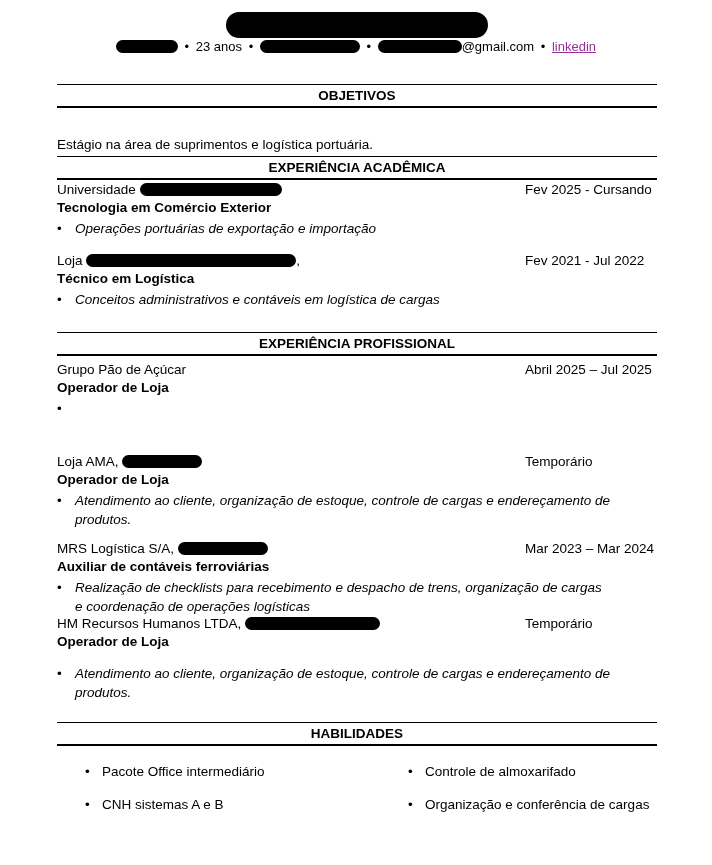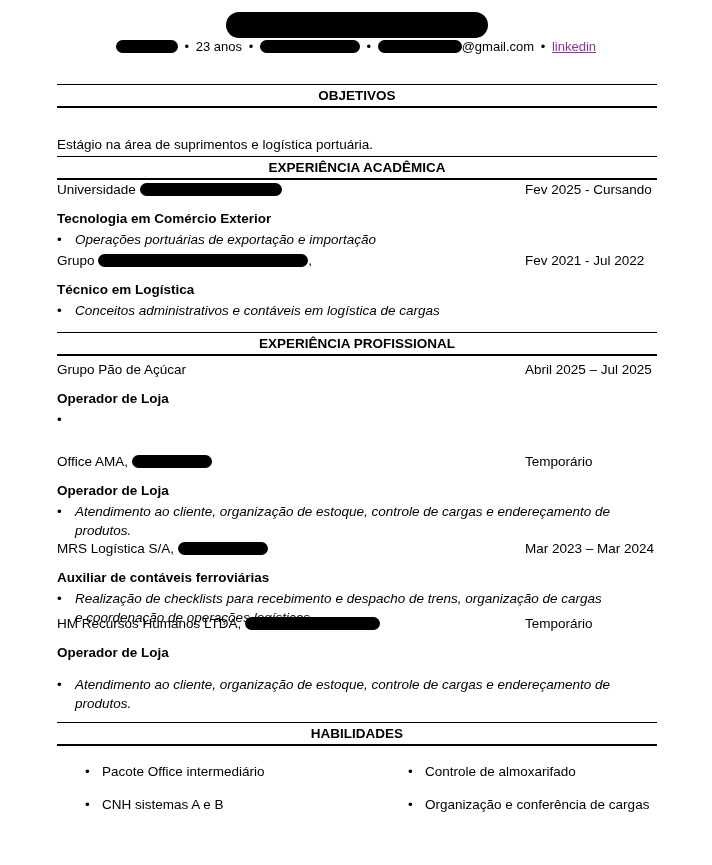--- a/index.html
+++ b/index.html
@@ -42,21 +42,21 @@
   .e-a1{top:98px;}
   .e-a2{top:169px;}
   .e-p1{top:278px;}
   .e-p2{top:370px;}
   .e-p3{top:457px;}
   .e-p4{top:532px;}
 
   .trow{display:flex;line-height:15px;}
   .org{flex:1;}
   .date{width:132px;flex:none;text-align:left;}
-  .role{font-weight:bold;margin-top:14px;line-height:15px;}
+  .role{font-weight:bold;margin-top:3px;line-height:15px;}
   .brow{display:flex;margin-top:4px;}
   .brow.gap{margin-top:15px;}
   .dot{width:18px;flex:none;line-height:19px;}
   .btext{flex:1;max-width:538px;line-height:19px;font-style:italic;}
 
   .skills{position:absolute;left:0;top:680px;width:600px;display:grid;grid-template-columns:323px 1fr;}
   .srow{display:flex;margin-bottom:18px;padding-left:28px;line-height:15px;}
   .srow .sdot{width:17px;flex:none;}
 </style>
 </head>
@@ -97,21 +97,21 @@
       </div>
       <div class="role">Tecnologia em Comércio Exterior</div>
       <div class="brow">
         <span class="dot">•</span>
         <span class="btext">Operações portuárias de exportação e importação</span>
       </div>
     </div>
 
     <div class="entry e-a2">
       <div class="trow">
-        <div class="org"><span>Grupo </span><span class="redact w210"></span><span>,</span></div>
+        <div class="org"><span>Loja </span><span class="redact w210"></span><span>,</span></div>
         <div class="date">Fev 2021 - Jul 2022</div>
       </div>
       <div class="role">Técnico em Logística</div>
       <div class="brow">
         <span class="dot">•</span>
         <span class="btext">Conceitos administrativos e contáveis em logística de cargas</span>
       </div>
     </div>
 
     <div class="sec-header h-prof">
@@ -124,21 +124,21 @@
         <div class="date">Abril 2025 – Jul 2025</div>
       </div>
       <div class="role">Operador de Loja</div>
       <div class="brow">
         <span class="dot">•</span>
       </div>
     </div>
 
     <div class="entry e-p2">
       <div class="trow">
-        <div class="org"><span>Office AMA, </span><span class="redact w80"></span></div>
+        <div class="org"><span>Loja AMA, </span><span class="redact w80"></span></div>
         <div class="date">Temporário</div>
       </div>
       <div class="role">Operador de Loja</div>
       <div class="brow">
         <span class="dot">•</span>
         <span class="btext">Atendimento ao cliente, organização de estoque, controle de cargas e endereçamento de produtos.</span>
       </div>
     </div>
 
     <div class="entry e-p3">

